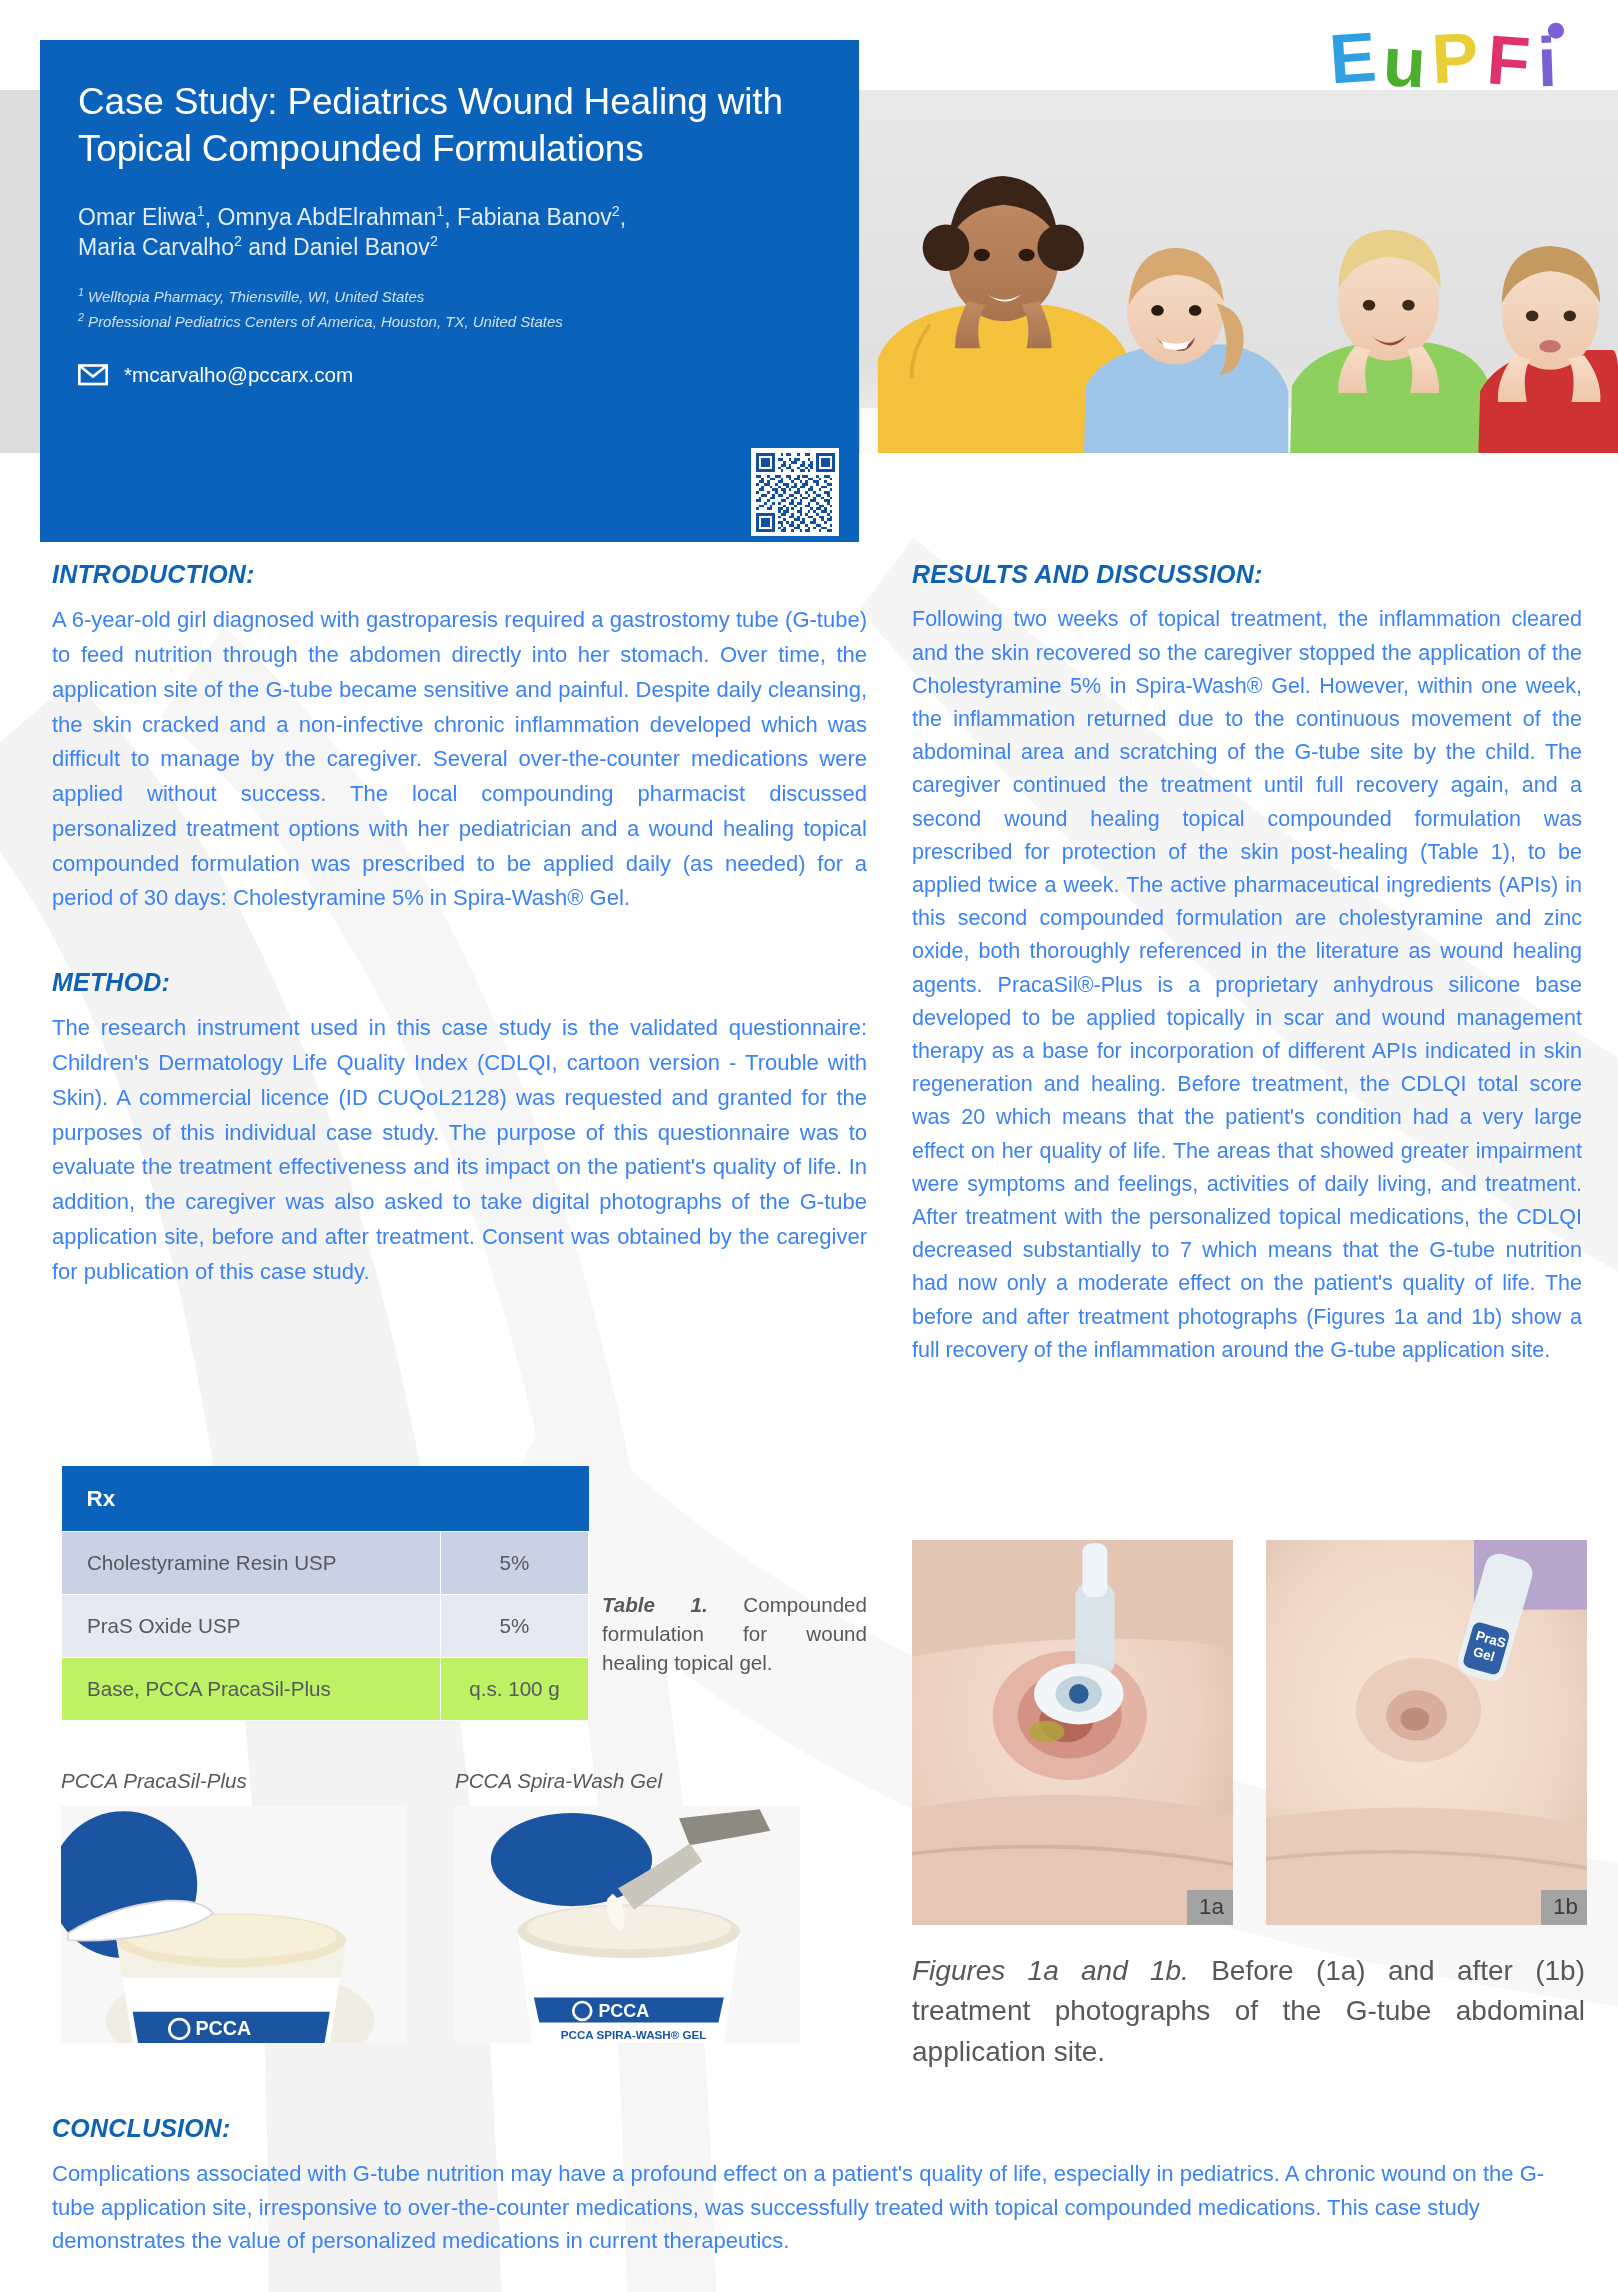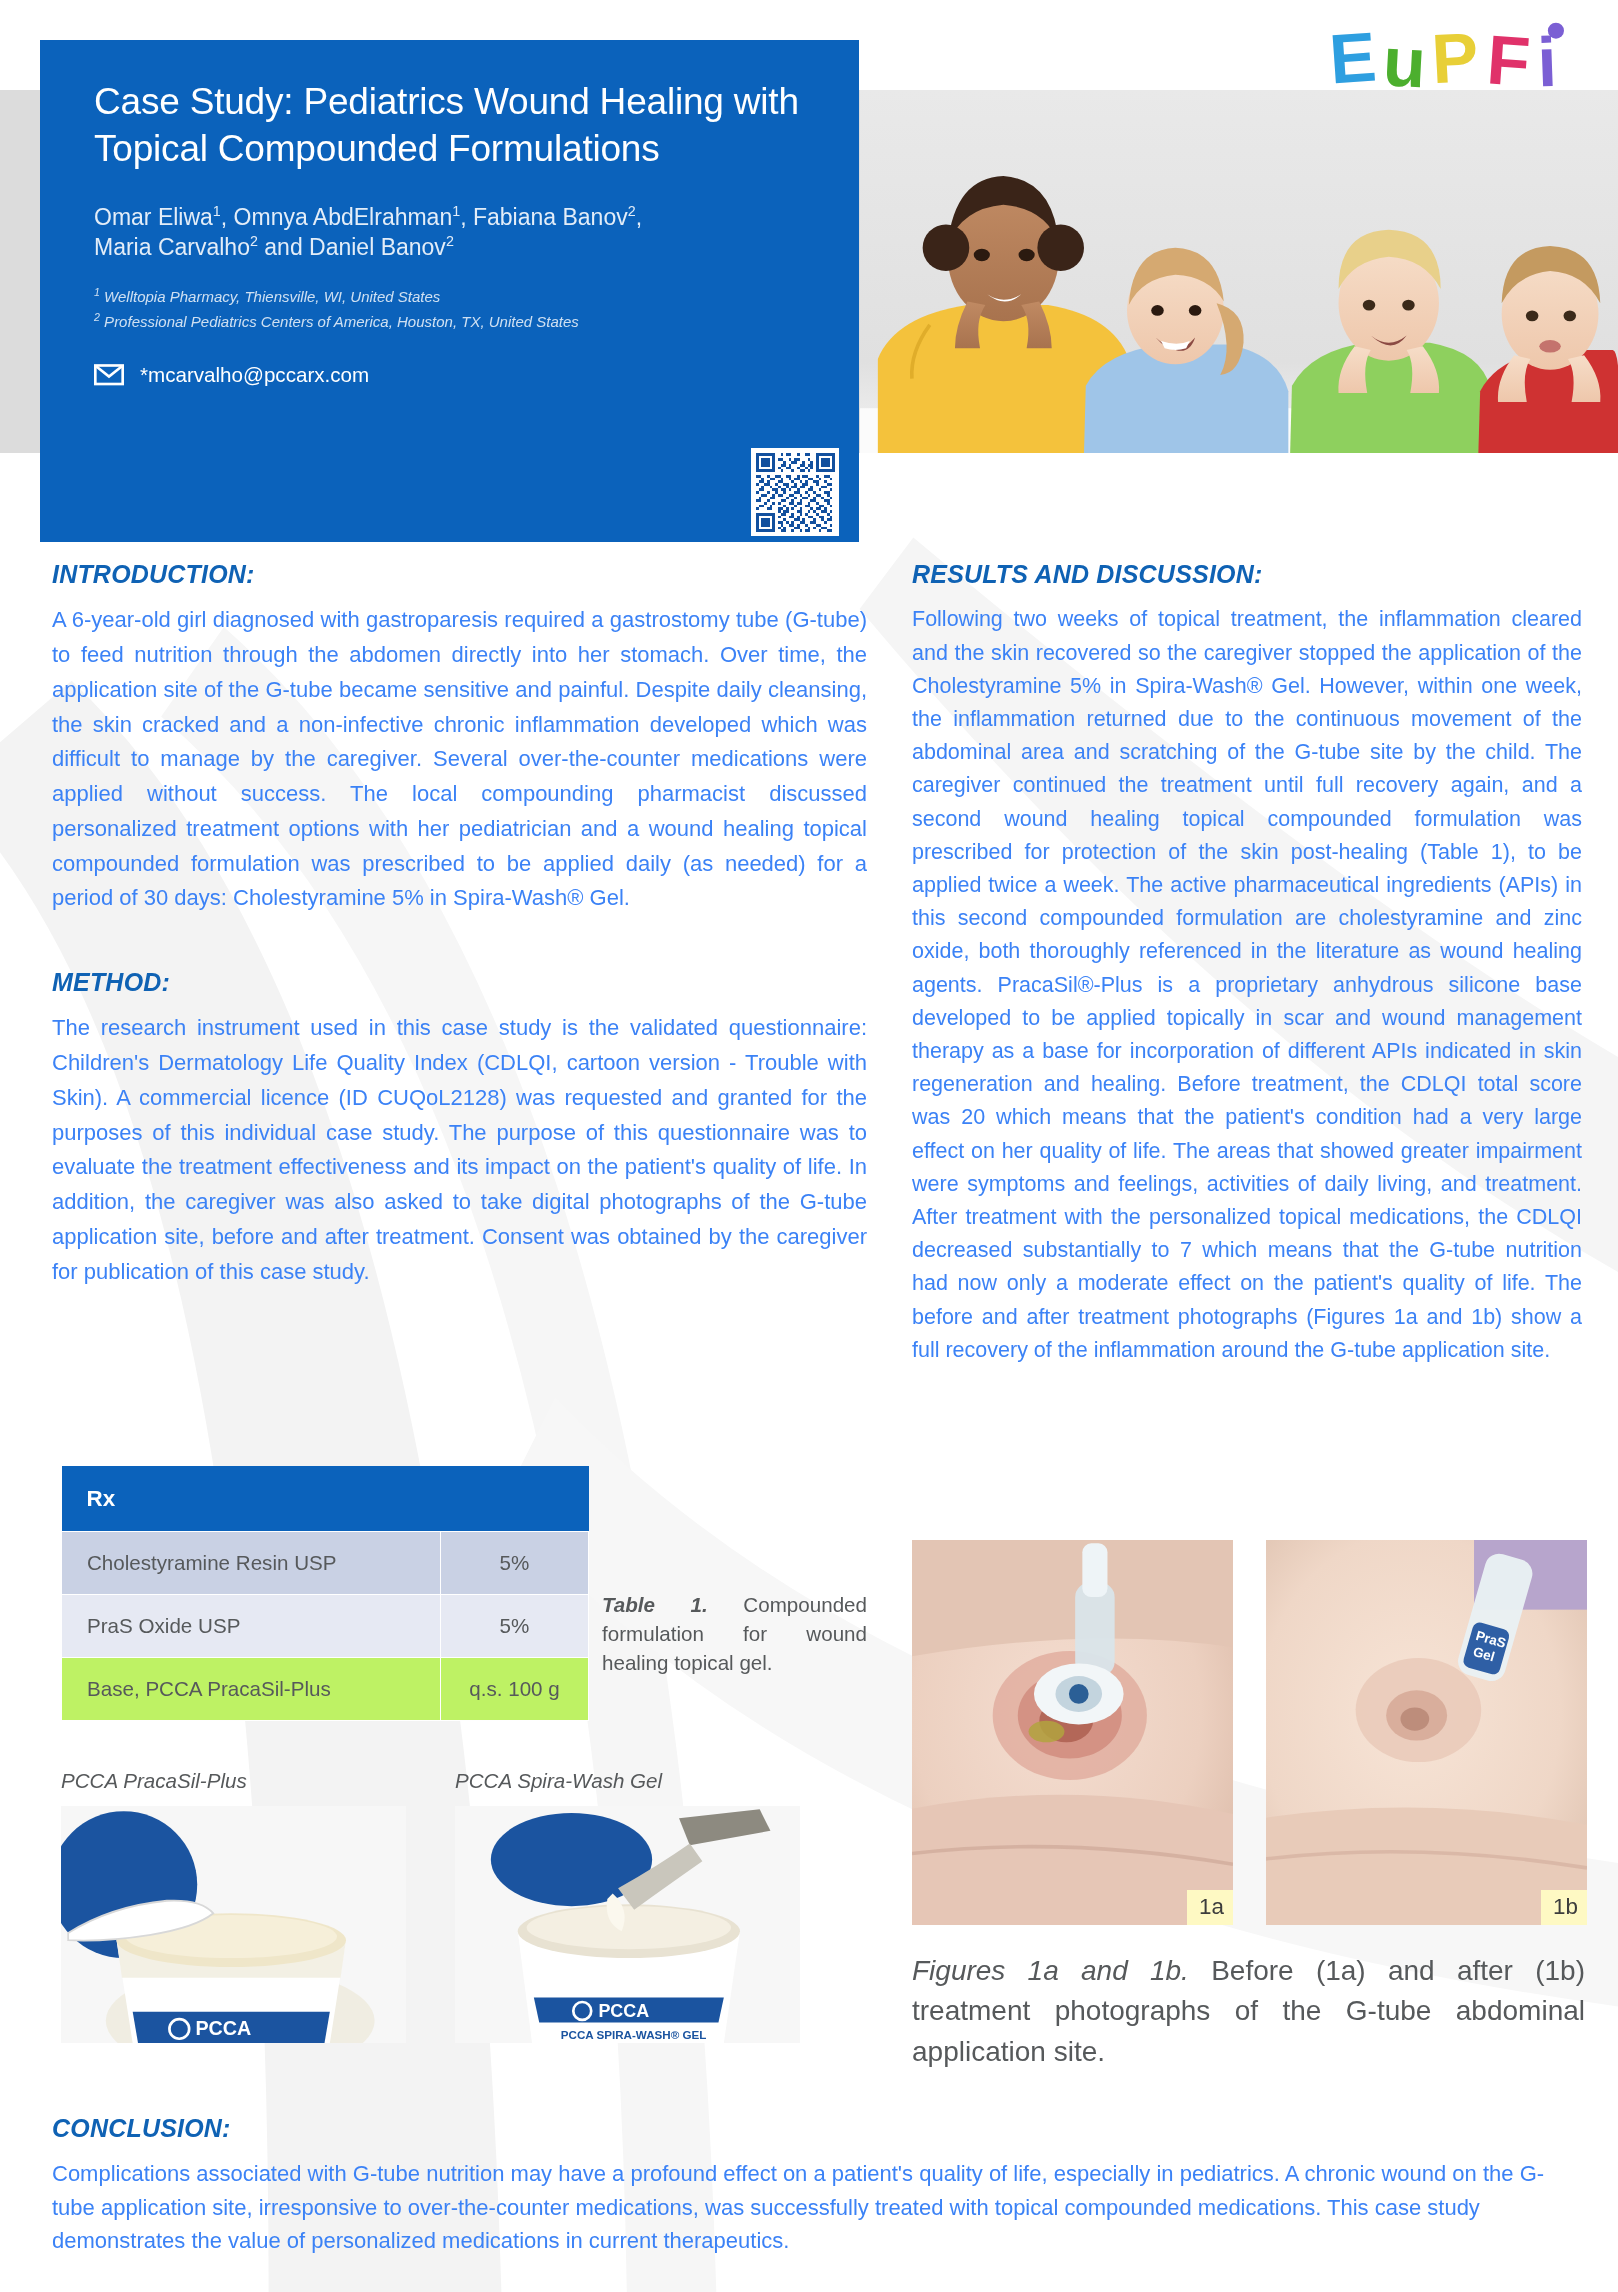--- a/index.html
+++ b/index.html
@@ -36,21 +36,20 @@
     background: #e2e2e2;
   }
   .kids-svg { display:block; width: 759px; height: 363px; }
 
   .title-box {
     position: absolute;
     left: 40px; top: 40px;
     width: 819px; height: 502px;
     background: #0b62bb;
     z-index: 4;
-    padding-left: 16px;
   }
   .title-box h1 {
     color: #ffffff;
     font-size: 37px;
     font-weight: 400;
     line-height: 1.28;
     letter-spacing: -0.2px;
     padding: 38px 54px 0 38px;
   }
   .authors {
@@ -202,21 +201,21 @@
     overflow: hidden;
     display: inline-block;
     vertical-align: top;
     background: #e8d9d2;
   }
   .fig + .fig { margin-left: 29px; }
   .fig svg { display:block; width: 321px; height: 385px; }
   .fig-label {
     position: absolute;
     right: 0; bottom: 0;
-    background: #fef9c3;
+    background: #a3a3a3;
     color: #3c3c3c;
     font-size: 22.4px;
     padding: 3.6px 9px 5.4px 12.5px;
   }
   .fig-caption {
     position: absolute;
     left: 912px; top: 1951px;
     width: 673px;
     color: #56595b;
     font-size: 28px;

